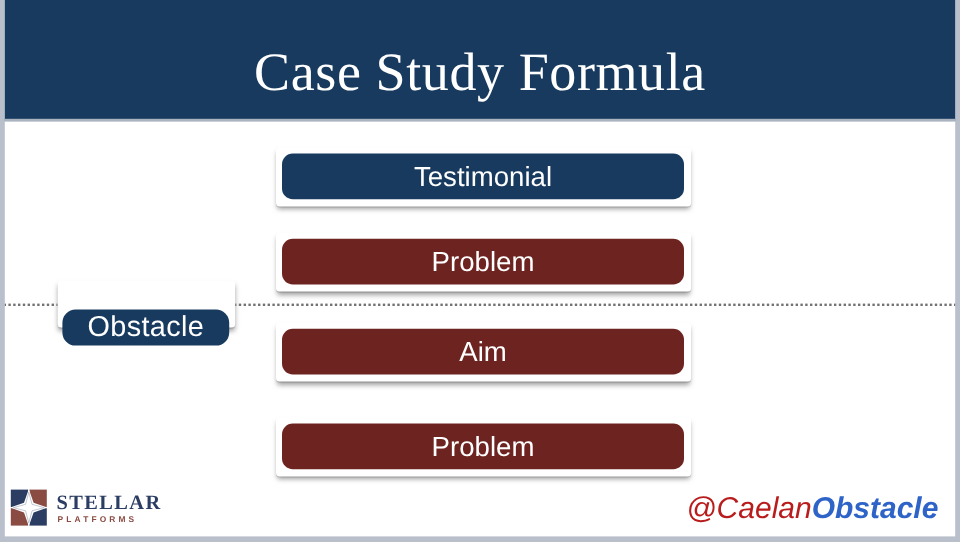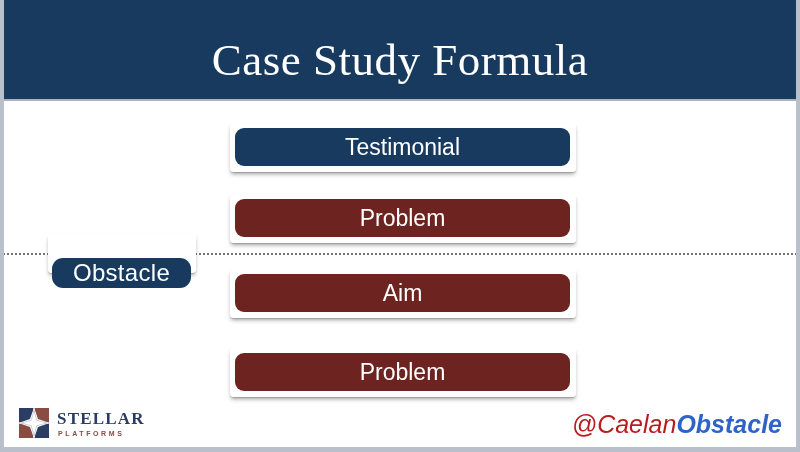--- a/index.html
+++ b/index.html
@@ -113,21 +113,21 @@
     border-radius: 11px;
     font-family: "Liberation Sans", "DejaVu Sans", sans-serif;
     font-size: 24px;
     letter-spacing: 0.3px;
     margin-top: 20px;
   }
 
   
   .footer-logo {
     position: absolute;
-    left: 14px;
+    left: 4px;
     bottom: 8px;
     display: flex;
     align-items: center;
     gap: 7px;
   }
   .logo-mark {
     width: 32px;
     height: 32px;
     flex: 0 0 32px;
     display: block;

